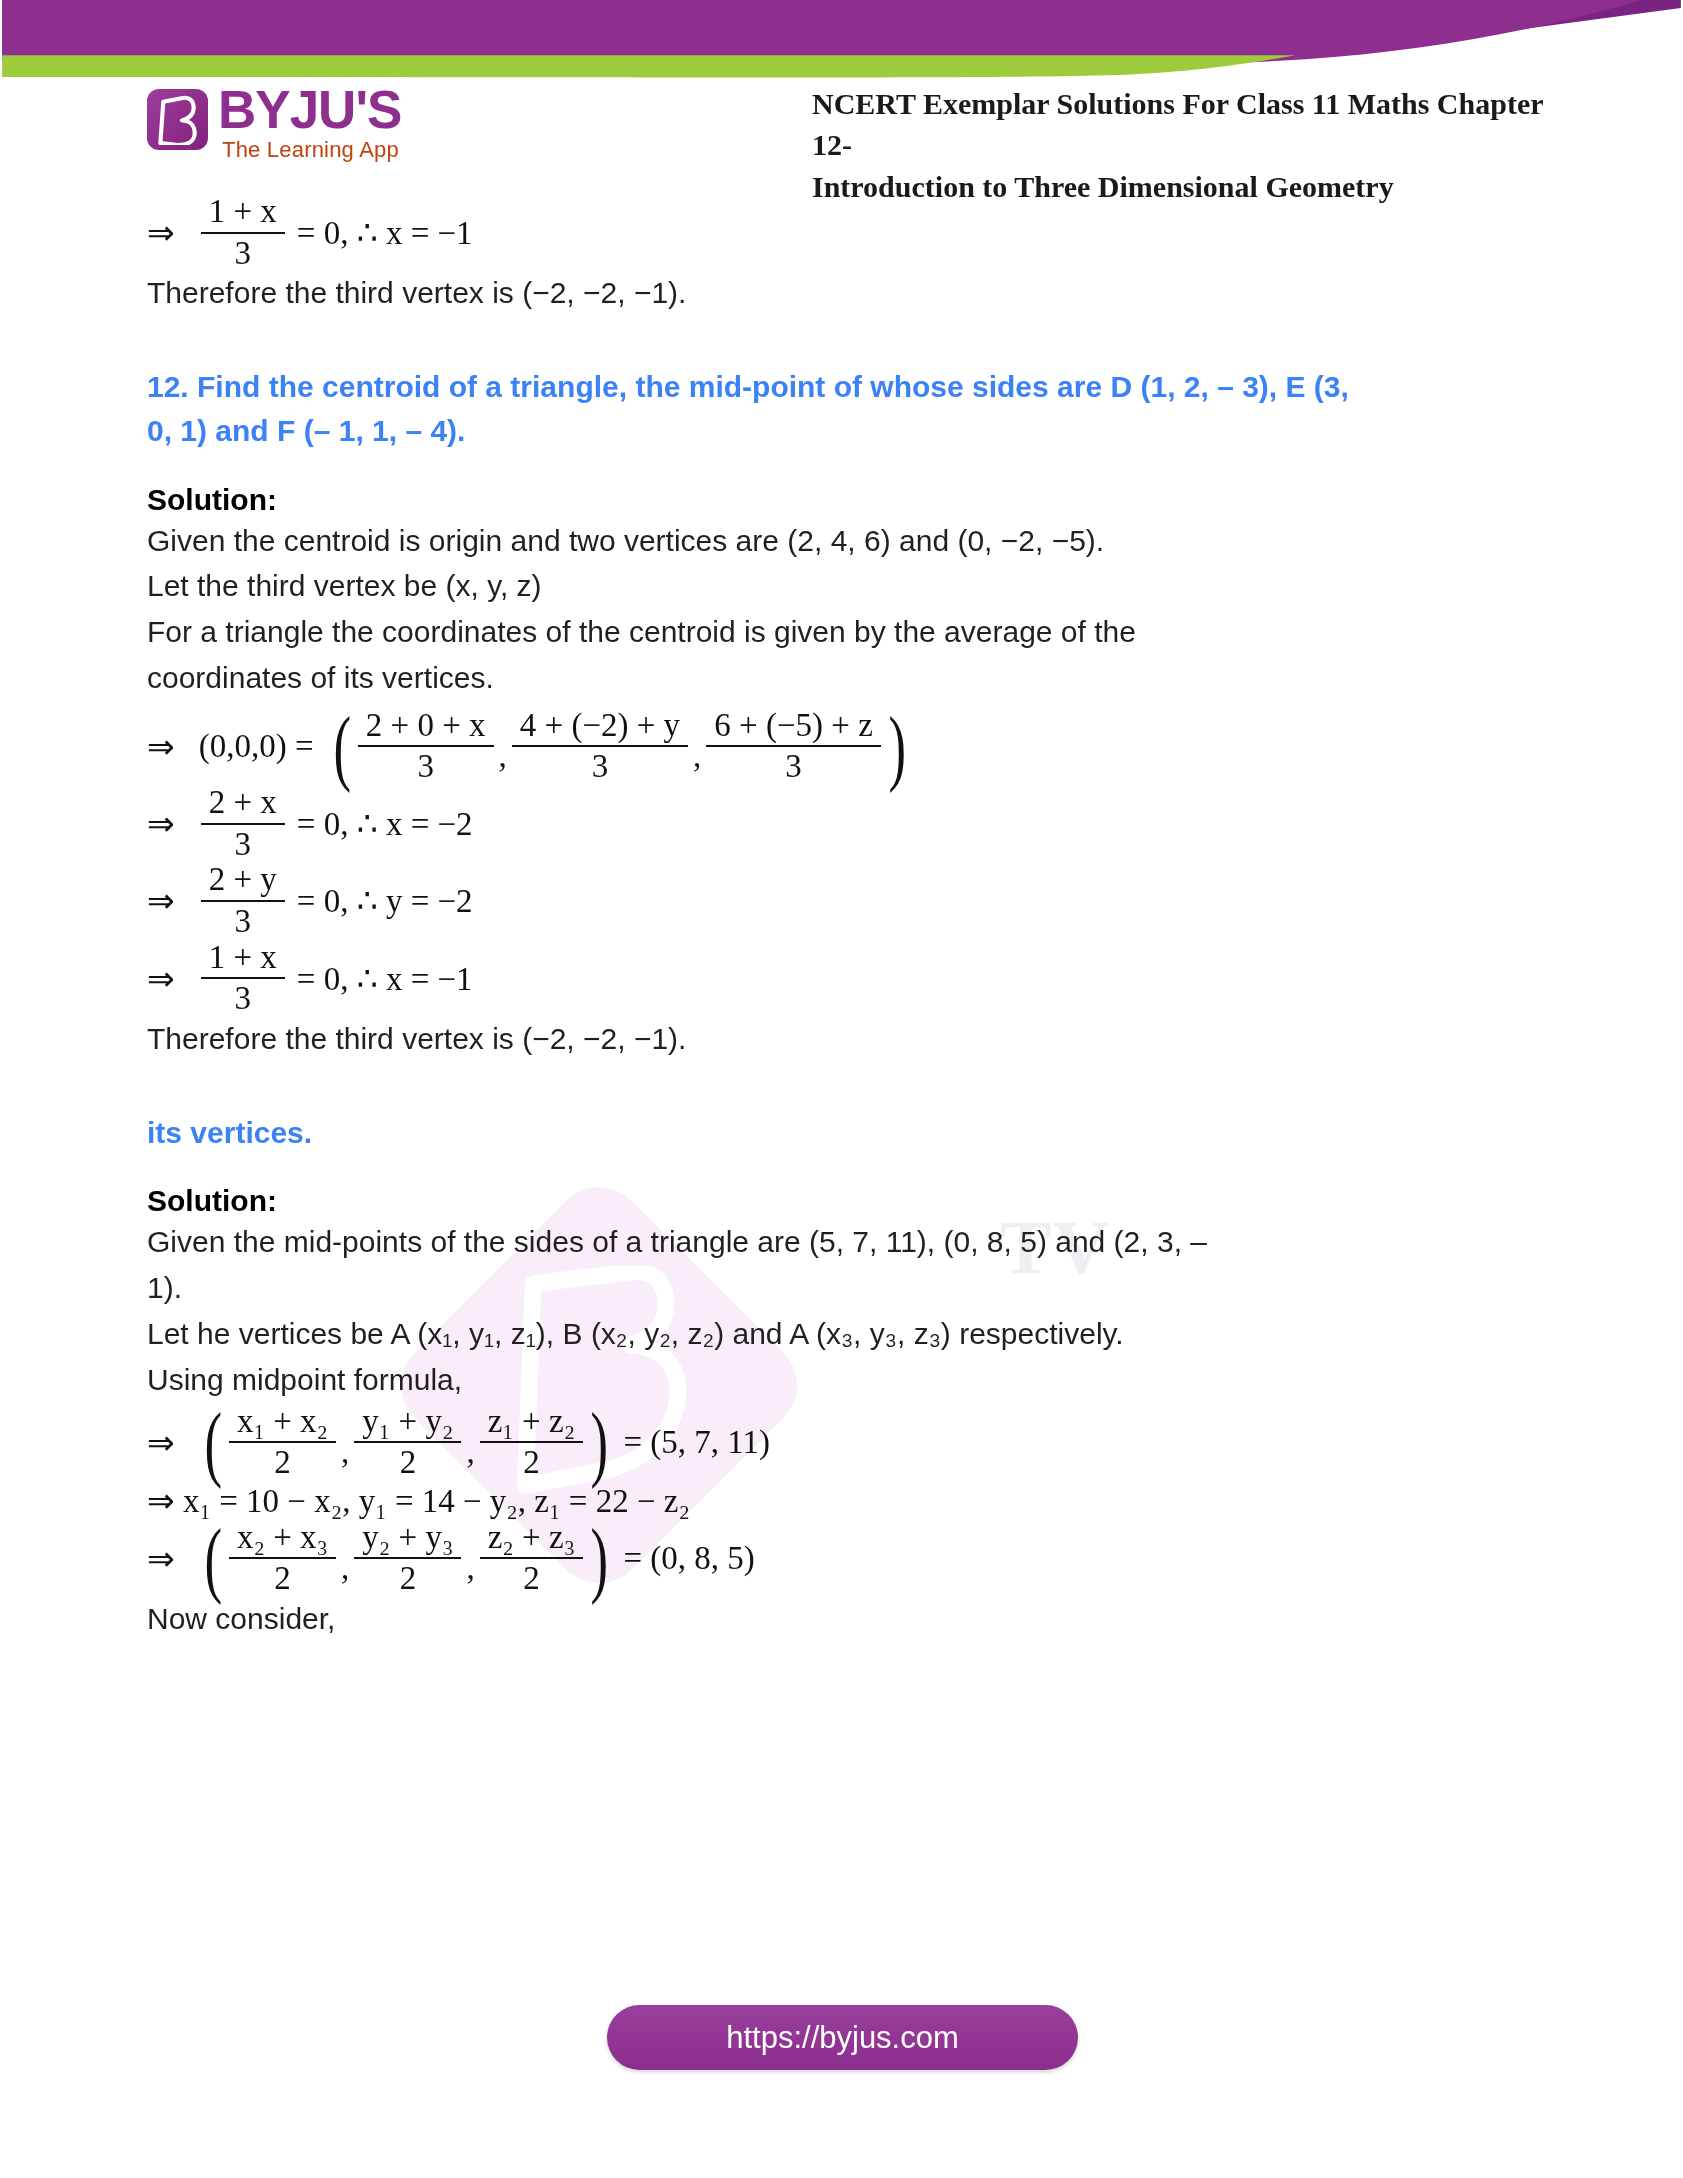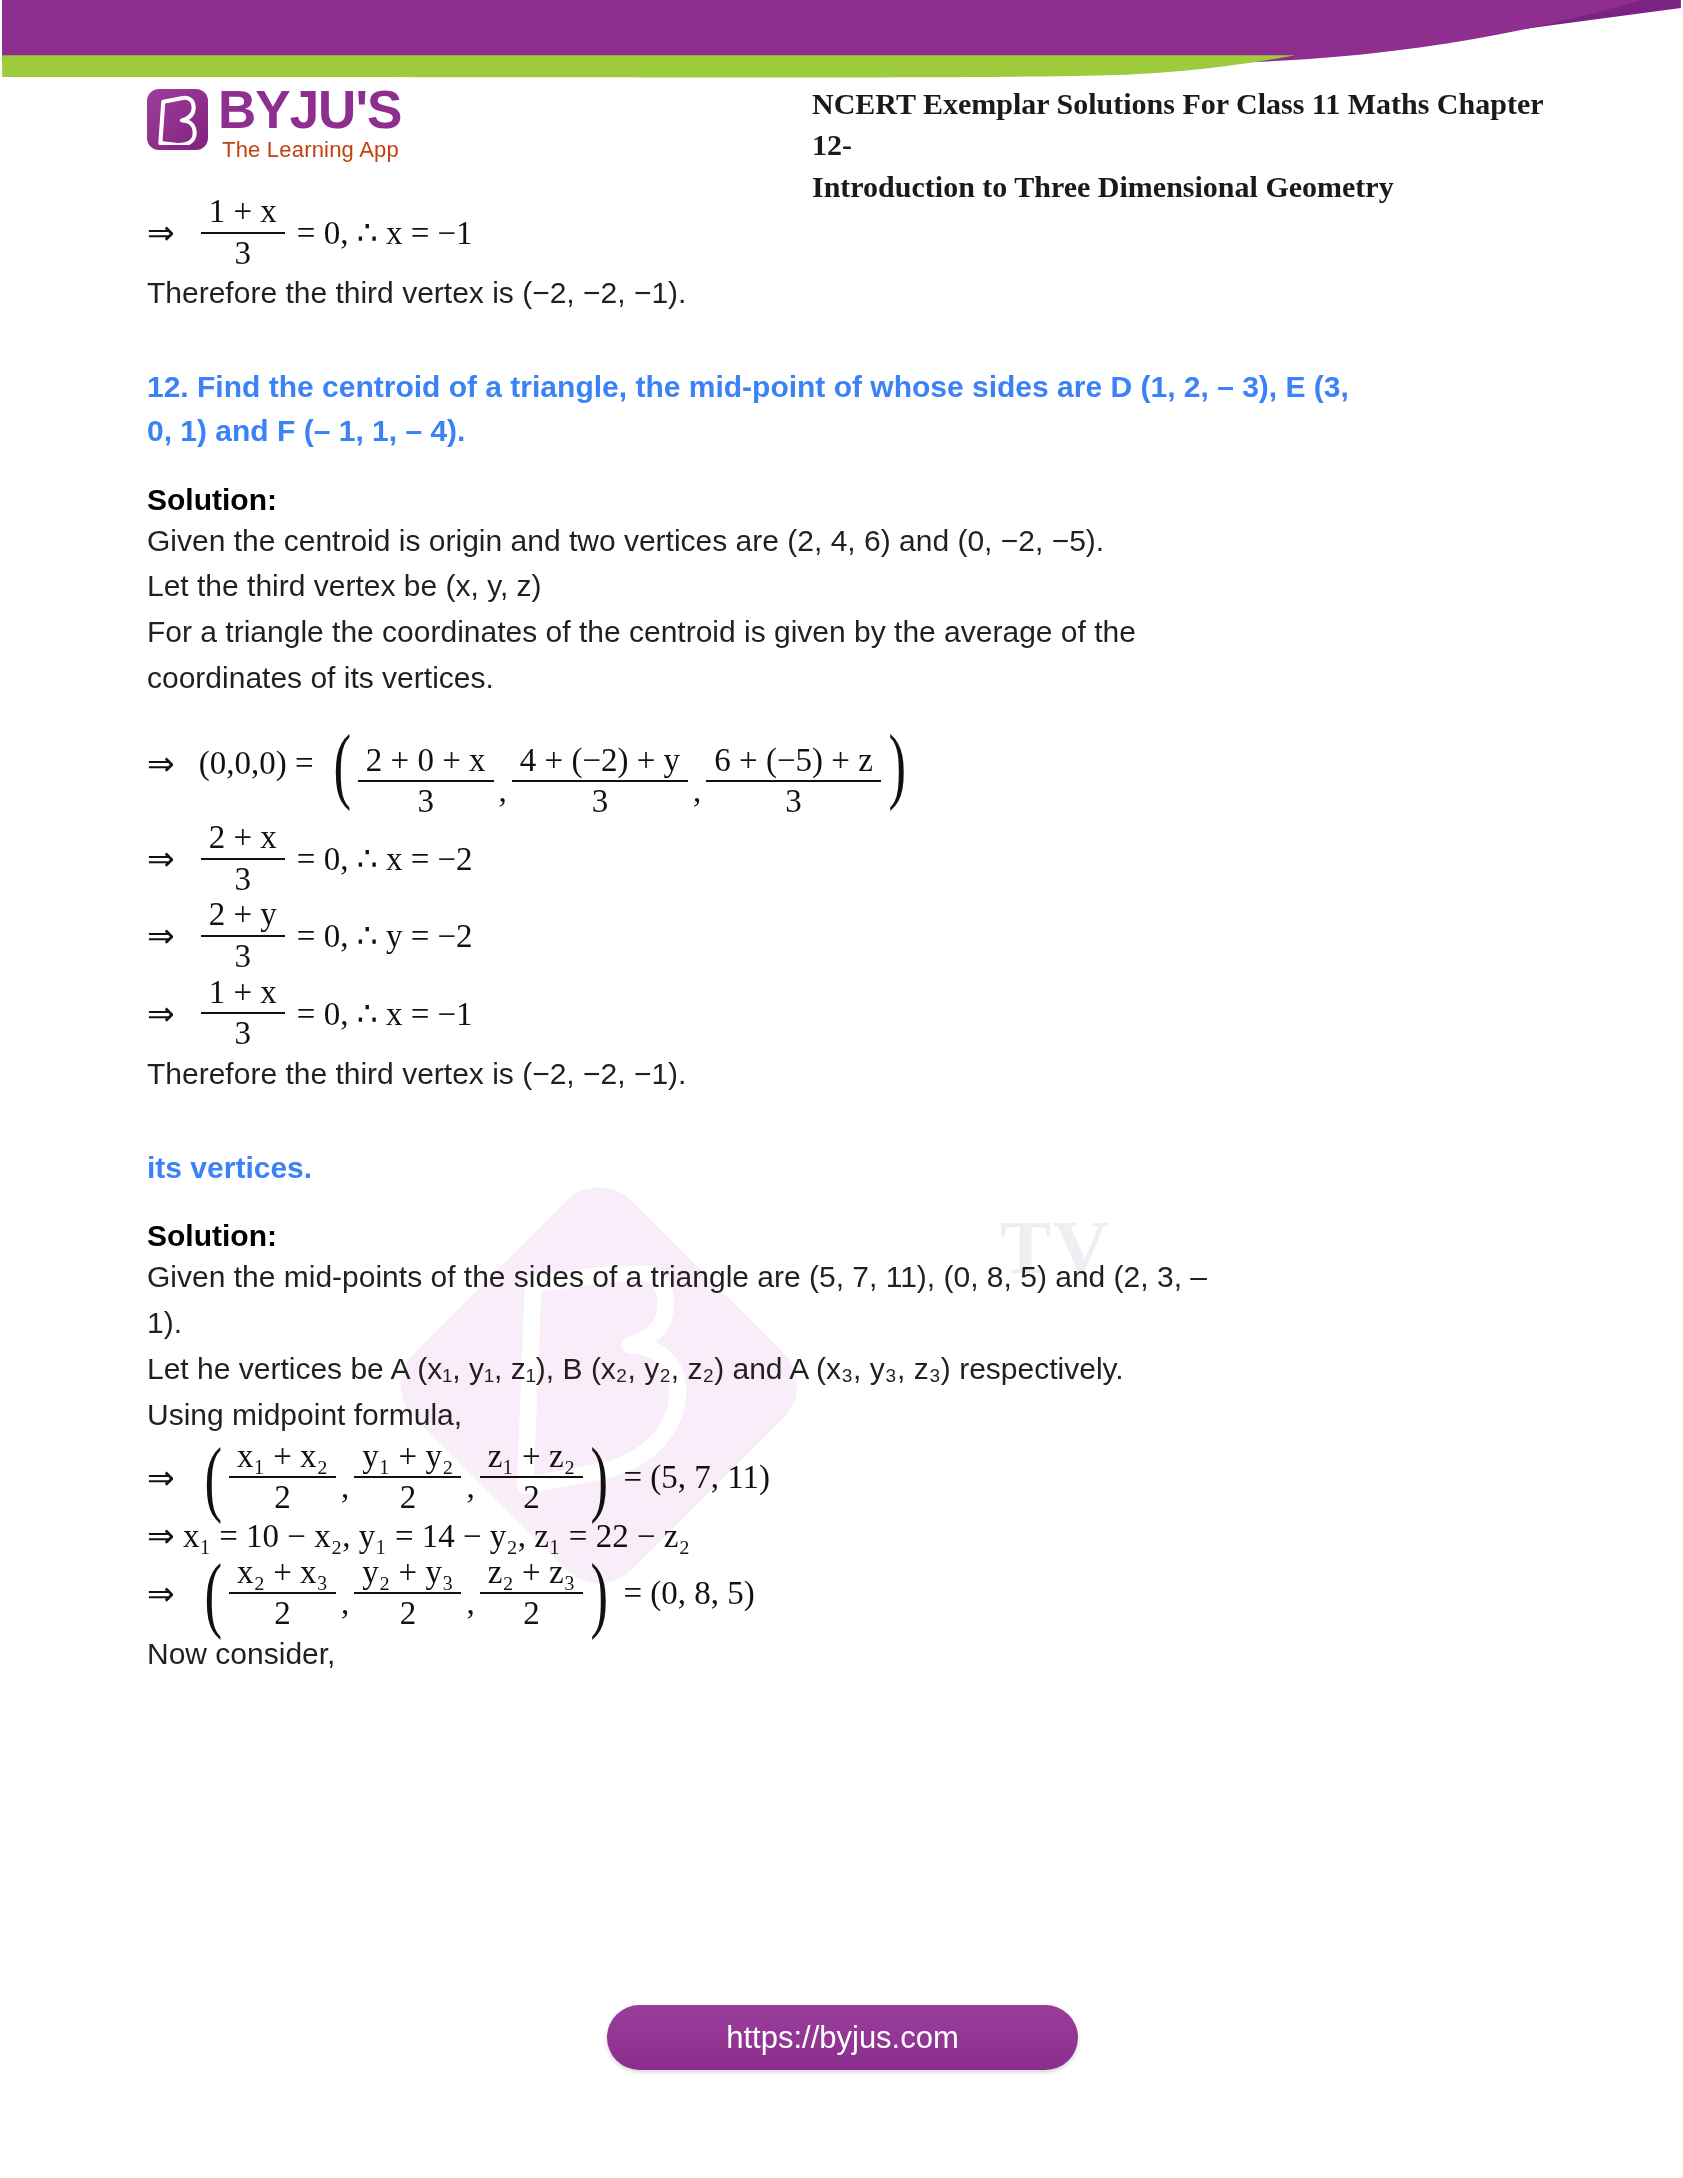--- a/index.html
+++ b/index.html
@@ -116,21 +116,21 @@
     border-top:2.2px solid #111;
     width:100%; text-align:center;
   }
   .eqpart { margin-left:10px; }
   .paren {
     font-size:85px; line-height:0.55; font-weight:normal;
     display:inline-block; transform:scaleX(.62);
     font-family:"Liberation Serif", serif;
   }
   .comma-lo { align-self:flex-end; padding:0 3px 10px 3px; }
-  .frac-tall .num { font-size:33px;margin-top:35px; }
+  .frac-tall .num { font-size:33px; }
 
   
   #footer-btn {
     position:absolute; left:607px; top:2005px;
     width:471px; height:65px;
     border-radius:33px;
     background:linear-gradient(180deg,#9a3e9c 0%,#8b2d8c 100%);
     color:#ffffff;
     font-family:"Liberation Sans", sans-serif;
     font-size:31px;

